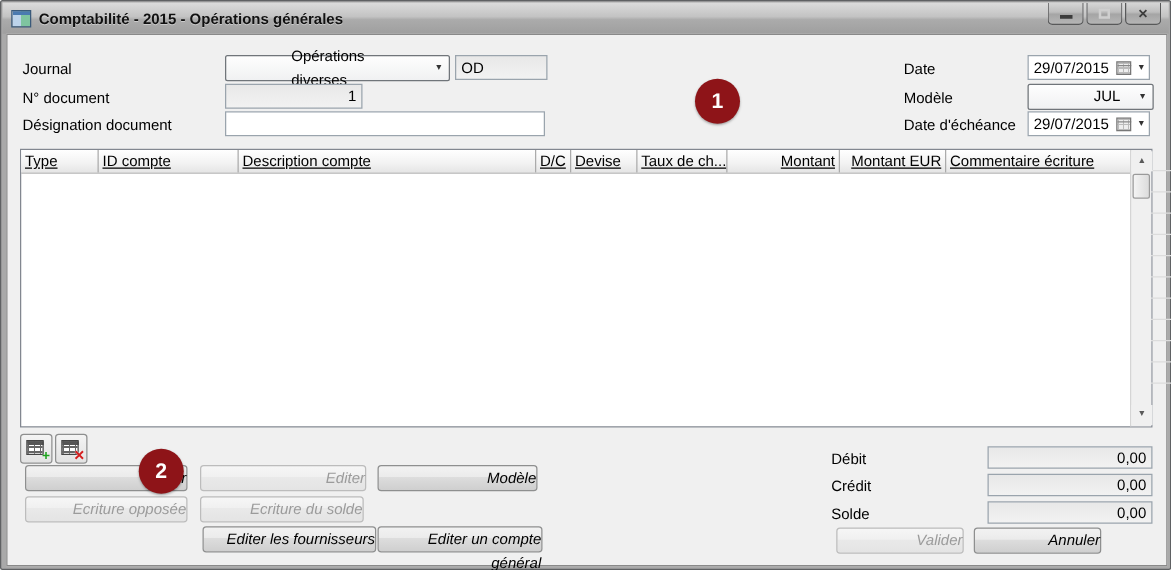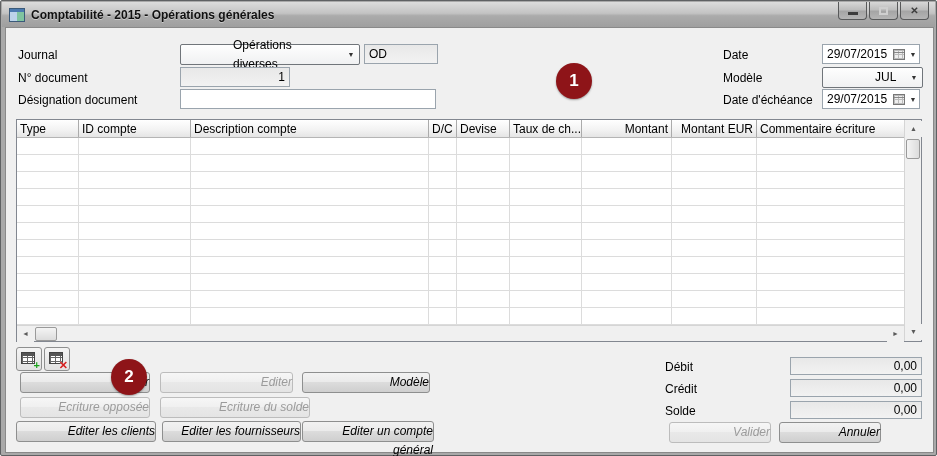--- a/index.html
+++ b/index.html
@@ -47,21 +47,21 @@
   .cal-icon { width:12px; height:11px; margin-right:2px; border:1px solid #777;
               background:
                 linear-gradient(#888,#888) 0 2px/12px 1px no-repeat,
                 repeating-linear-gradient(90deg,#bbb 0 1px,transparent 1px 4px),
                 repeating-linear-gradient(#bbb 0 1px,transparent 1px 4px),#eee; }
   .datefield .arrow { font-size:7px; color:#333; width:12px; text-align:center; }
 
   
   .grid { position:absolute; left:10px; top:91px; width:906px; height:223px;
           border:1px solid #828790; background:#fff; display:flex; }
-  .grid-left { width:887px; display:flex; flex-direction:column; }
+  .grid-left { width:887px; display:flex; flex-direction:row;text-decoration:underline; }
   .thead { display:flex; height:19px;
            background:linear-gradient(#ffffff,#f2f2f2 60%,#e5e5e5); border-bottom:1px solid #b5b5b5; }
   .hcell { border-right:1px solid #ababab; padding:2px 3px 0; white-space:nowrap; overflow:hidden; }
   .tbody { flex:1; }
   .trow { display:flex; height:17px; }
   .tcell { border-right:1px solid #dcdcdc; border-bottom:1px solid #dcdcdc; }
   .c0{width:62px}.c1{width:112px}.c2{width:238px}.c3{width:28px}.c4{width:53px}
   .c5{width:72px}.c6{width:90px}.c7{width:85px}.c8{width:147px;border-right:none}
   .num{text-align:right}
 
@@ -316,23 +316,22 @@
     <div class="tool-btn" style="left:38px;top:319px">
       <span class="table-ico"></span>
       <span class="badge-glyph glyph-red">✕</span>
     </div>
 
     <div class="btn" style="left:14px;top:344px;width:130px">Créer</div>
     <div class="btn disabled" style="left:154px;top:344px;width:133px">Editer</div>
     <div class="btn" style="left:296px;top:344px;width:128px">Modèle</div>
 
     <div class="btn disabled" style="left:14px;top:369px;width:130px">Ecriture opposée</div>
-    <div class="btn disabled" style="left:154px;top:369px;width:150px">Ecriture du solde</div>
-
-    <div class="btn" style="left:10px;top:393px;width:140px">Editer les clients</div>
+    <div class="btn disabled" style="left:154px;top:369px;width:131px">Ecriture du solde</div>
+
     <div class="btn" style="left:156px;top:393px;width:139px">Editer les fournisseurs</div>
     <div class="btn" style="left:296px;top:393px;width:132px">Editer un compte général</div>
 
     <div class="lbl" style="left:659px;top:331px">Débit</div>
     <div class="field ro num" style="left:784px;top:329px;width:132px;height:18px;line-height:16px">0,00</div>
     <div class="lbl" style="left:659px;top:353px">Crédit</div>
     <div class="field ro num" style="left:784px;top:351px;width:132px;height:18px;line-height:16px">0,00</div>
     <div class="lbl" style="left:659px;top:375px">Solde</div>
     <div class="field ro num" style="left:784px;top:373px;width:132px;height:18px;line-height:16px">0,00</div>
 

